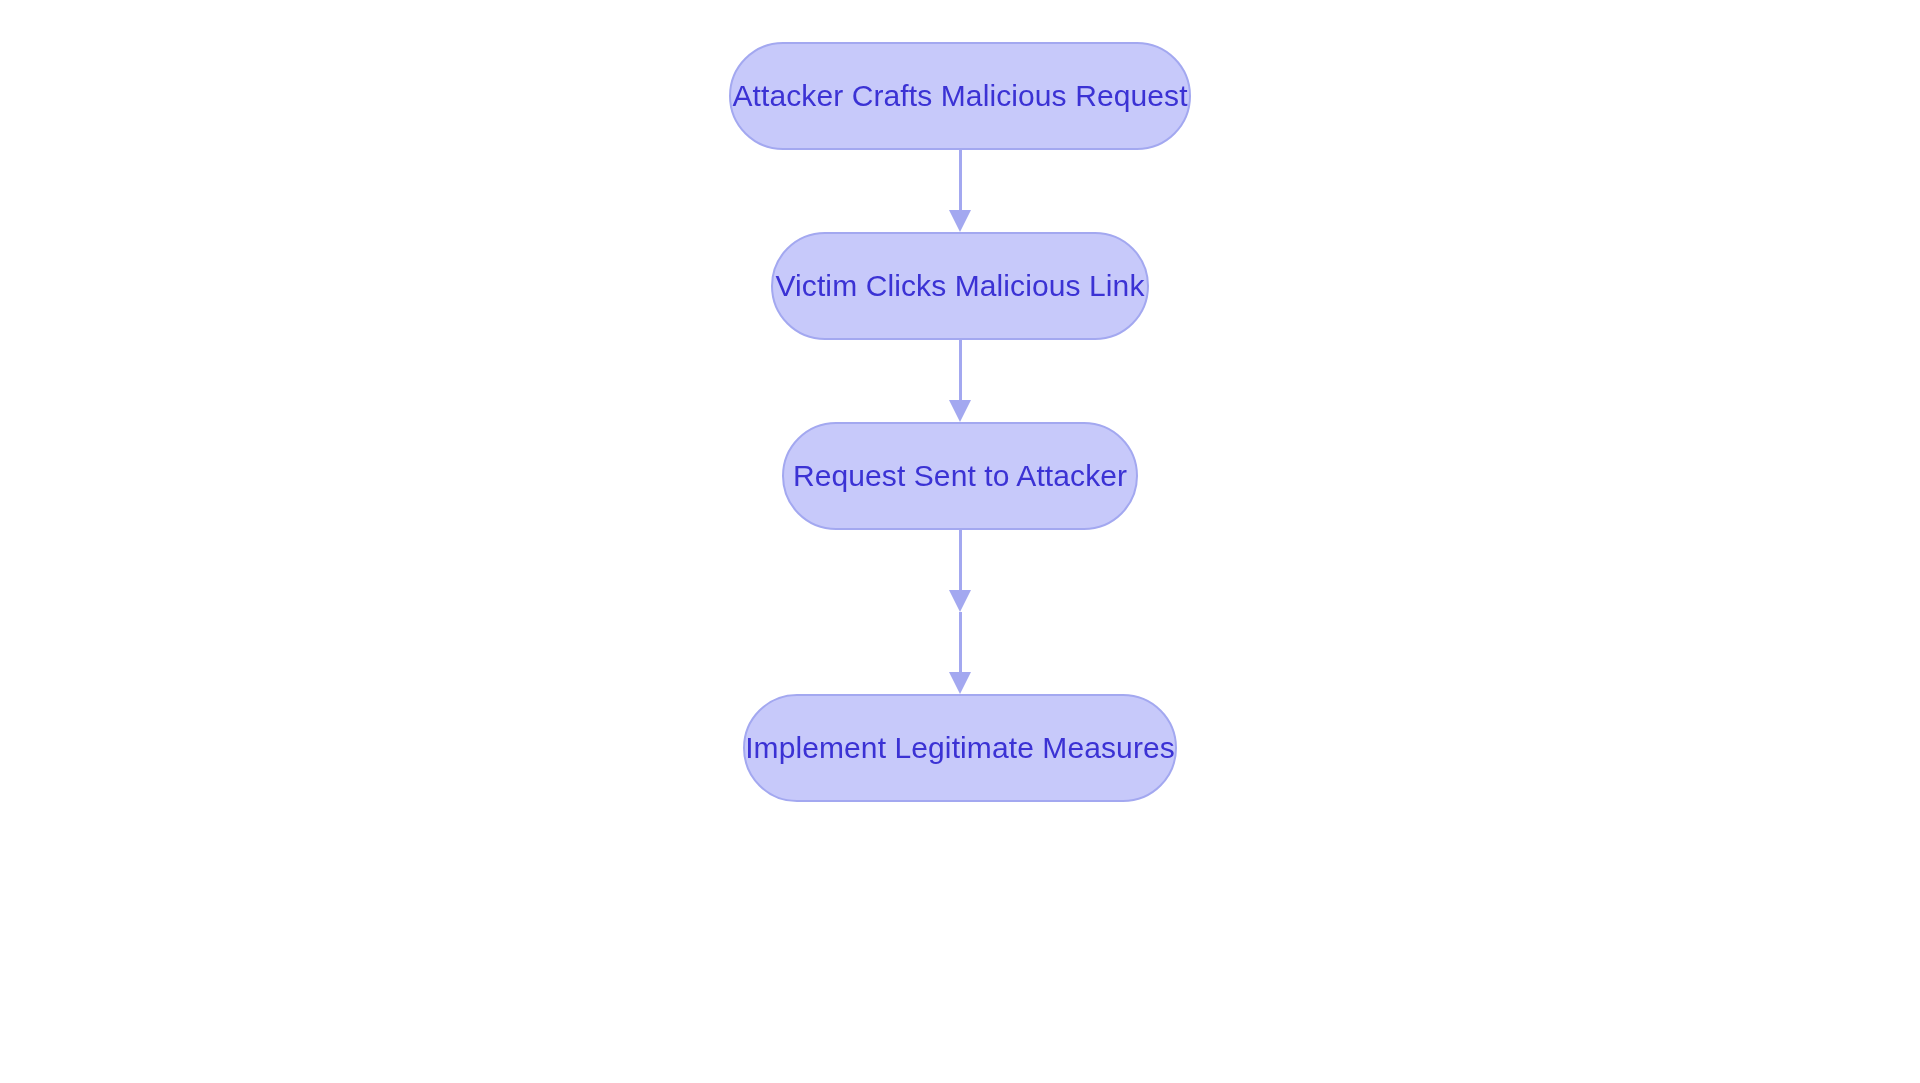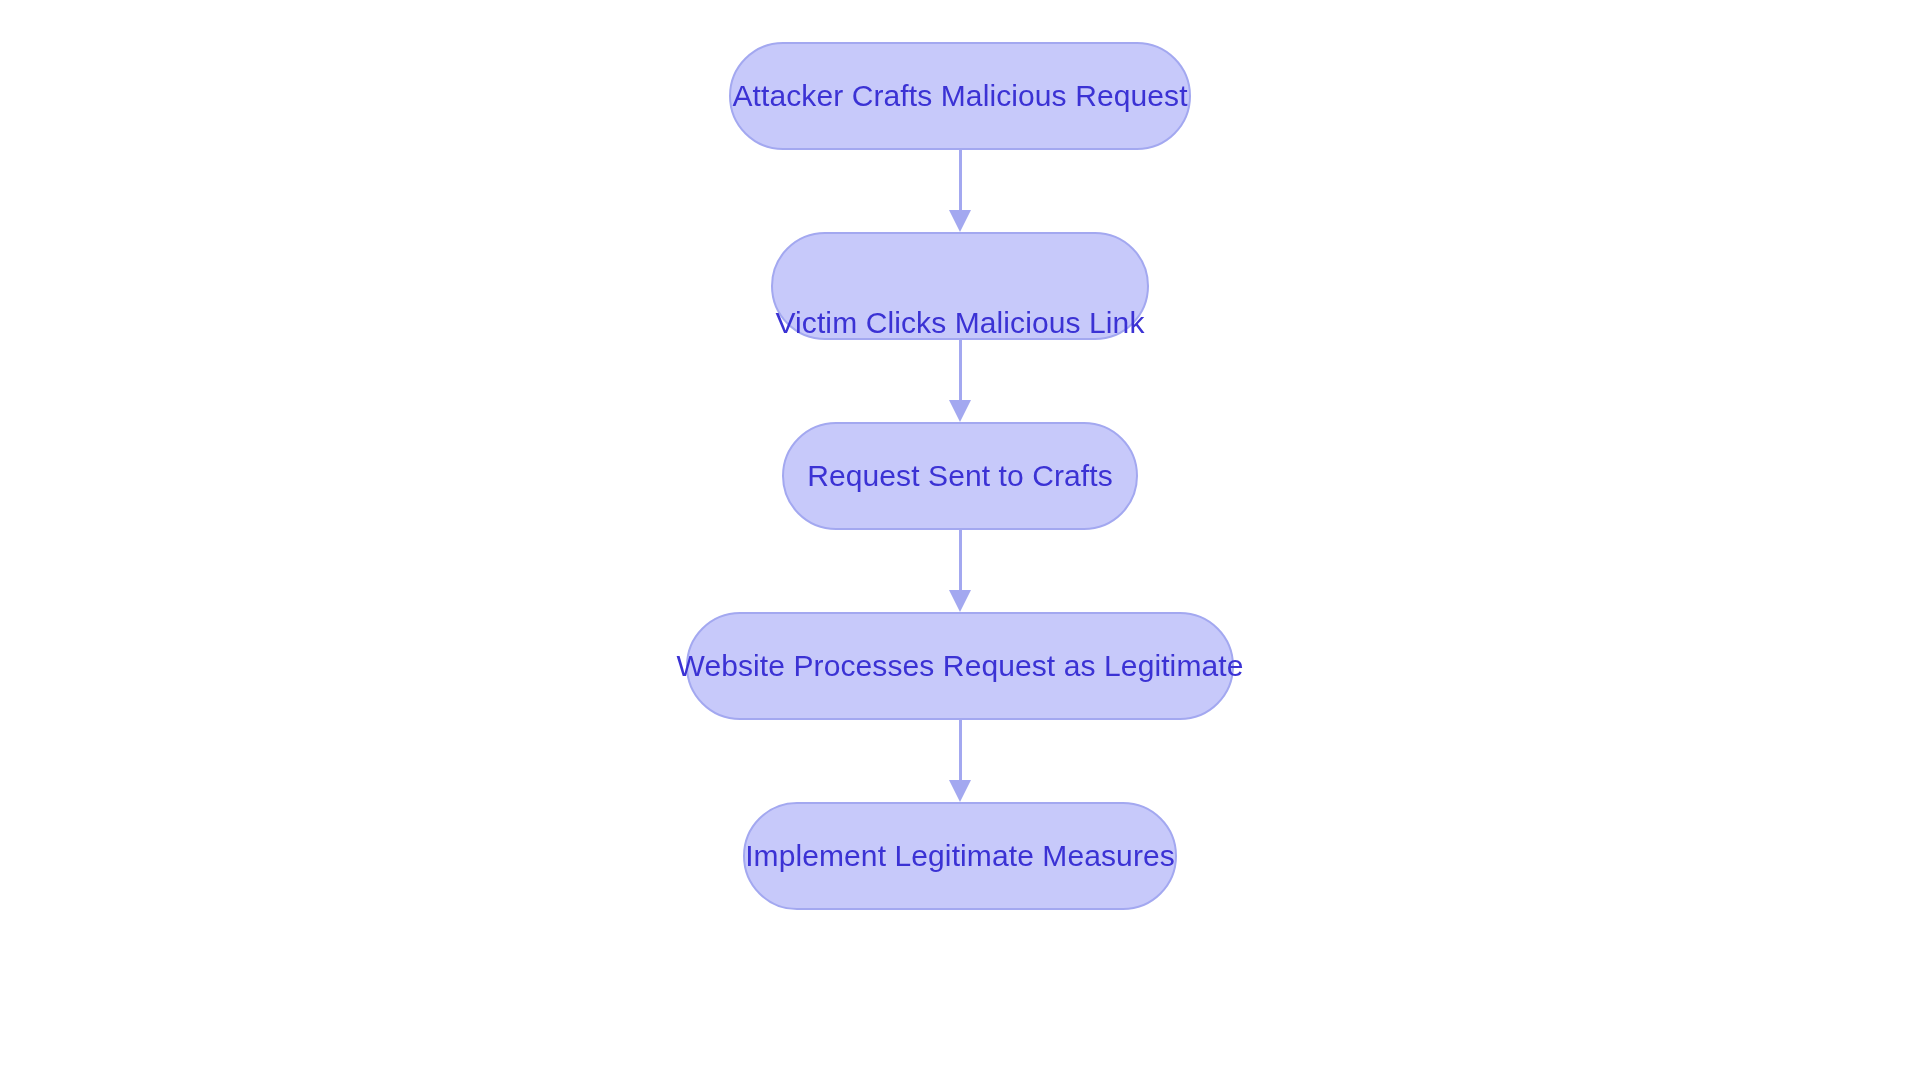--- a/index.html
+++ b/index.html
@@ -63,21 +63,21 @@
     width: 0;
     height: 0;
     border-left: 11px solid transparent;
     border-right: 11px solid transparent;
     border-top: 22px solid #a3a8f0;
     margin-top: -1px;
   }
 
   
   #node-0 { width: 462px; height: 108px; margin-top: 9px; }
-  #node-1 { width: 378px; height: 108px; align-items: flex-end; }
+  #node-1 { width: 378px; height: 108px; }
   #node-2 { width: 356px; height: 108px; }
   #node-3 { width: 548px; height: 108px; }
   #node-4 { width: 434px; height: 108px; }
 
   #conn-0 { height: 82px; }
   #conn-1 { height: 82px; }
   #conn-2 { height: 82px; }
   #conn-3 { height: 82px; }
 </style>
 </head>
@@ -97,31 +97,28 @@
   <div class="node" id="node-1">
     <span class="node-label">Victim Clicks Malicious Link</span>
   </div>
 
   <div class="connector" id="conn-1">
     <div class="stem"></div>
     <div class="head"></div>
   </div>
 
   <div class="node" id="node-2">
-    <span class="node-label">Request Sent to Crafts</span>
+    <span class="node-label">Request Sent to Attacker</span>
   </div>
 
   <div class="connector" id="conn-2">
     <div class="stem"></div>
     <div class="head"></div>
   </div>
 
-  <div class="node" id="node-3">
-    <span class="node-label">Website Processes Request as Legitimate</span>
-  </div>
 
   <div class="connector" id="conn-3">
     <div class="stem"></div>
     <div class="head"></div>
   </div>
 
   <div class="node" id="node-4">
     <span class="node-label">Implement Legitimate Measures</span>
   </div>
 

